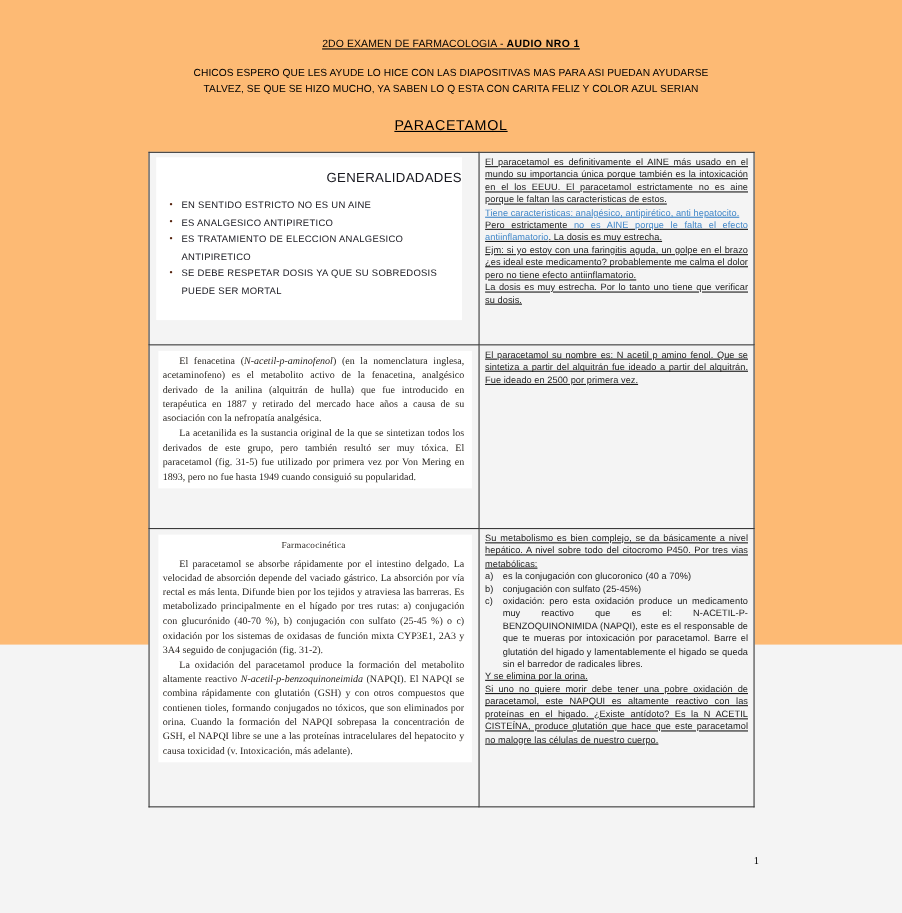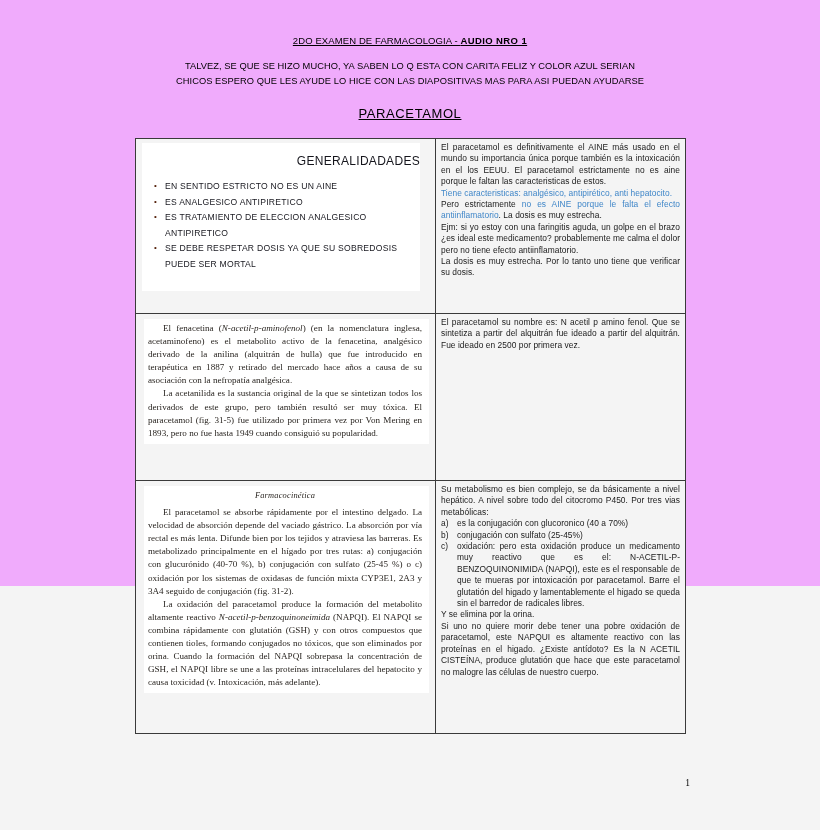--- a/index.html
+++ b/index.html
@@ -14,21 +14,21 @@
     color: #000;
     position: relative;
     overflow: hidden;
   }
 
   .page {
     position: absolute;
     left: 0; top: 0;
     width: 820px;
     height: 586px;
-    background: #f0abfc;
+    background: #fdba74;
   }
 
   
   .hdr-wrap {
     position: absolute;
     left: 130px;
     top: 34px;
     width: 560px;
     text-align: center;
   }
@@ -82,21 +82,21 @@
 
   
   .rtext {
     padding: 3px 5px 3px 5px;
     font-size: 8.4px;
     line-height: 11.4px;
     text-align: justify;
     color: #1a1a1a;
     letter-spacing: .05px;
   }
-  .rtext p { margin: 0; }
+  .rtext p { margin: 0; text-decoration: underline; }
   .blue { color: #3f86c8; }
 
   .lista { margin: 0; padding: 0; }
   .lista .li {
     display: flex;
     gap: 4px;
     text-align: justify;
   }
   .lista .li .mk { flex: 0 0 12px; }
   .lista .li .bd { flex: 1 1 auto; text-align: justify; }
@@ -150,21 +150,20 @@
     color: #2b2724;
     padding: 3px 7px 4px 4px;
     filter: contrast(1.05);
   }
   .scan p {
     margin: 0;
     text-indent: 15px;
   }
   .scan .sc-head {
     text-align: center;
-    font-style: italic;
     font-size: 8.4px;
     text-indent: 0;
     margin-bottom: 4px;
     letter-spacing: .2px;
   }
   .scan i { font-style: italic; }
 
   
   .pageno {
     position: absolute;
@@ -178,22 +177,22 @@
 </style>
 </head>
 <body>
 
 <div class="page">
 
   <div class="hdr-wrap">
     <div class="doc-title"><span class="u">2DO EXAMEN DE FARMACOLOGIA - </span><span class="u b">AUDIO NRO 1</span></div>
 
     <div class="intro">
+      <div>CHICOS ESPERO QUE LES AYUDE LO HICE CON LAS DIAPOSITIVAS MAS PARA ASI PUEDAN AYUDARSE</div>
       <div>TALVEZ, SE QUE SE HIZO MUCHO, YA SABEN LO Q ESTA CON CARITA FELIZ Y COLOR AZUL SERIAN</div>
-      <div>CHICOS ESPERO QUE LES AYUDE LO HICE CON LAS DIAPOSITIVAS MAS PARA ASI PUEDAN AYUDARSE</div>
     </div>
 
     <div class="drug-title">PARACETAMOL</div>
   </div>
 
   <table class="tbl">
     <tbody>
 
       <tr class="r1">
         <td class="col-left">

